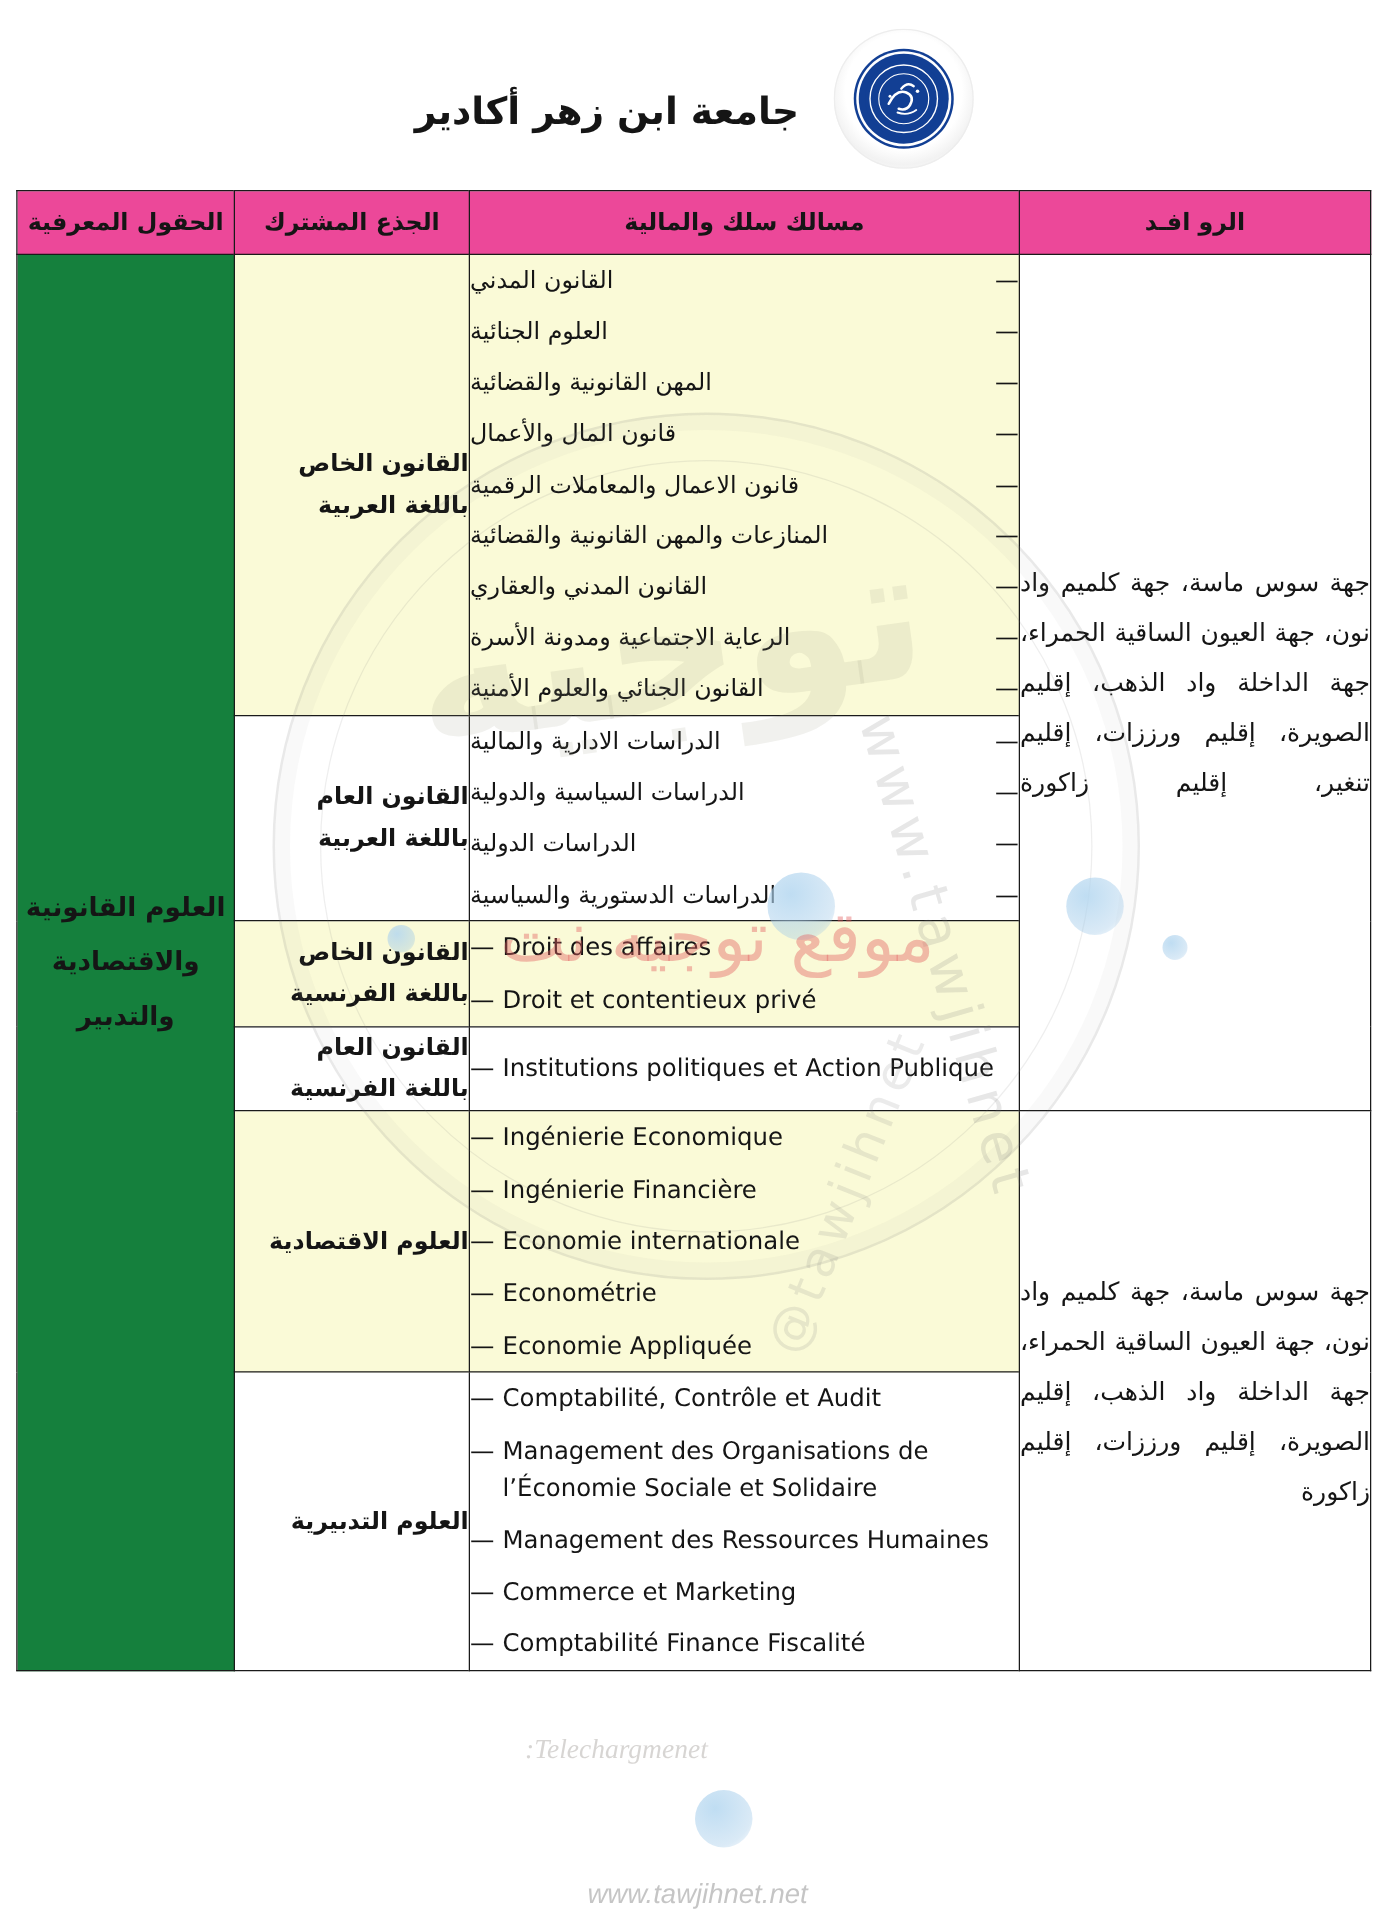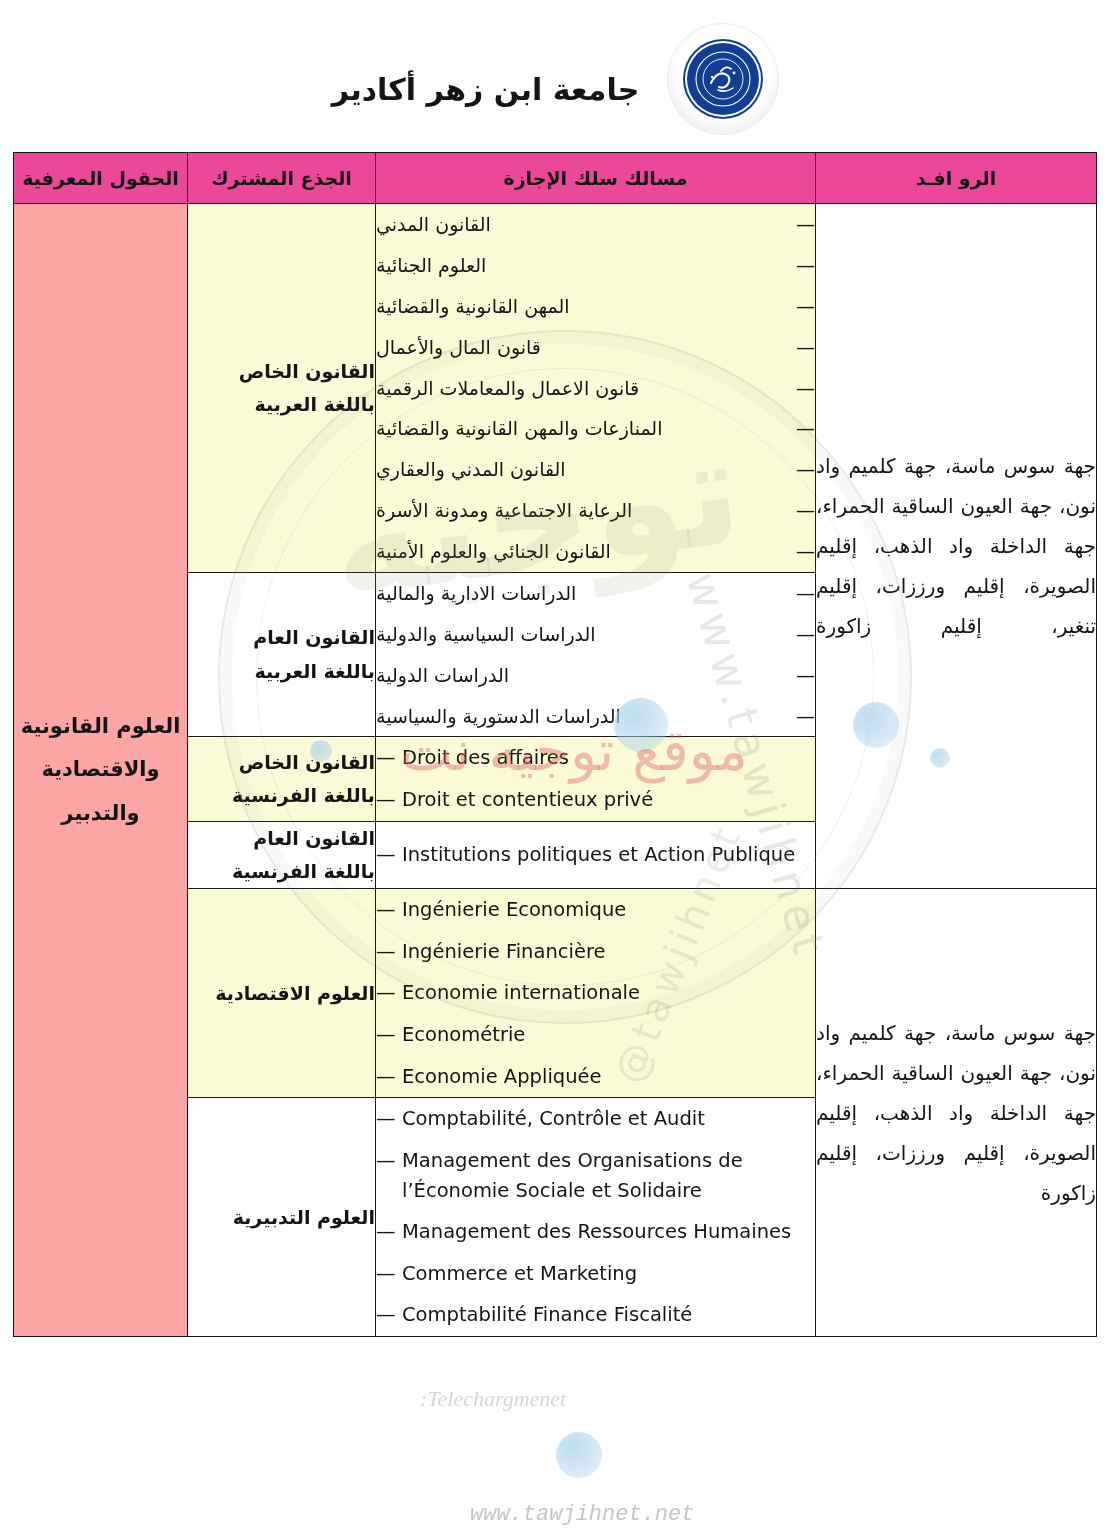--- a/index.html
+++ b/index.html
@@ -96,21 +96,21 @@
     text-align: center;
     font-family: "DejaVu Sans", "Liberation Sans", sans-serif;
   }
 
   
   td.fields-cell {
     text-align: center;
     font-size: 21px;
     font-weight: bold;
     line-height: 2.05;
-    background: #fca5a5;
+    background: #15803d;
     padding: 4px 6px;
   }
   td.trunk-cell {
     font-size: 19px;
     font-weight: bold;
     line-height: 1.75;
     padding: 6px 8px;
   }
   td.paths-cell {
     padding: 10px 14px 10px 10px;
@@ -250,21 +250,21 @@
     direction: rtl;
     white-space: nowrap;
   }
   .bd5 { left: 556px; top: 1432px; width: 46px; height: 46px; }
   .wm-site-url {
     position: absolute;
     left: 470px;
     top: 1502px;
     font-size: 22px;
     color: rgba(150,150,150,0.55);
-    font-family: Liberation Mono, monospace;
+    font-family: Liberation Sans, sans-serif;
     font-style: italic;
     white-space: nowrap;
   }
   .wm-telecharg {
     position: absolute;
     left: 420px;
     top: 1386px;
     font-size: 22px;
     color: rgba(160,155,150,0.42);
     font-family: Liberation Serif, serif;
@@ -298,21 +298,21 @@
   <table class="grid">
     <colgroup>
       <col class="c-feeders">
       <col class="c-paths">
       <col class="c-trunk">
       <col class="c-fields">
     </colgroup>
     <thead>
       <tr>
         <th>الرو افـد</th>
-        <th>مسالك سلك الإجازة</th>
+        <th>مسالك سلك والمالية</th>
         <th>الجذع المشترك</th>
         <th>الحقول المعرفية</th>
       </tr>
     </thead>
     <tbody>
 
       <tr>
         <td class="feeders-cell" rowspan="4">جهة سوس ماسة، جهة كلميم واد نون، جهة العيون الساقية الحمراء، جهة الداخلة واد الذهب، إقليم الصويرة، إقليم ورززات، إقليم تنغير، إقليم زاكورة</td>
 
         <td class="paths-cell yellow">

